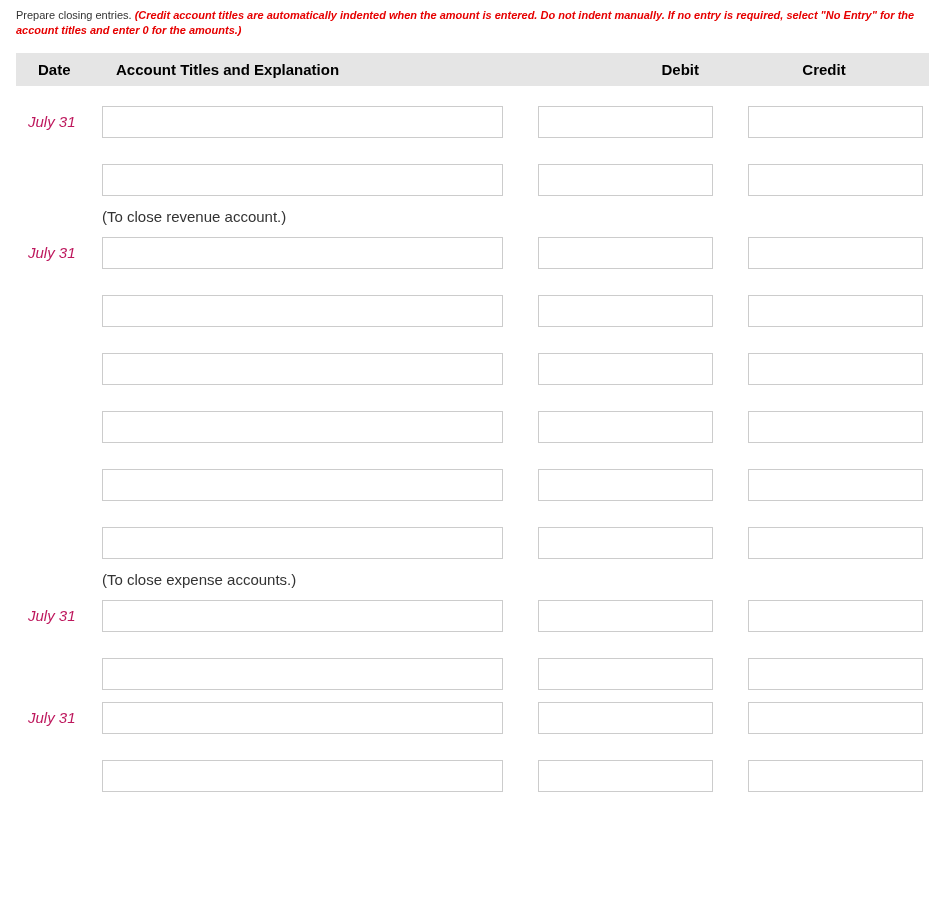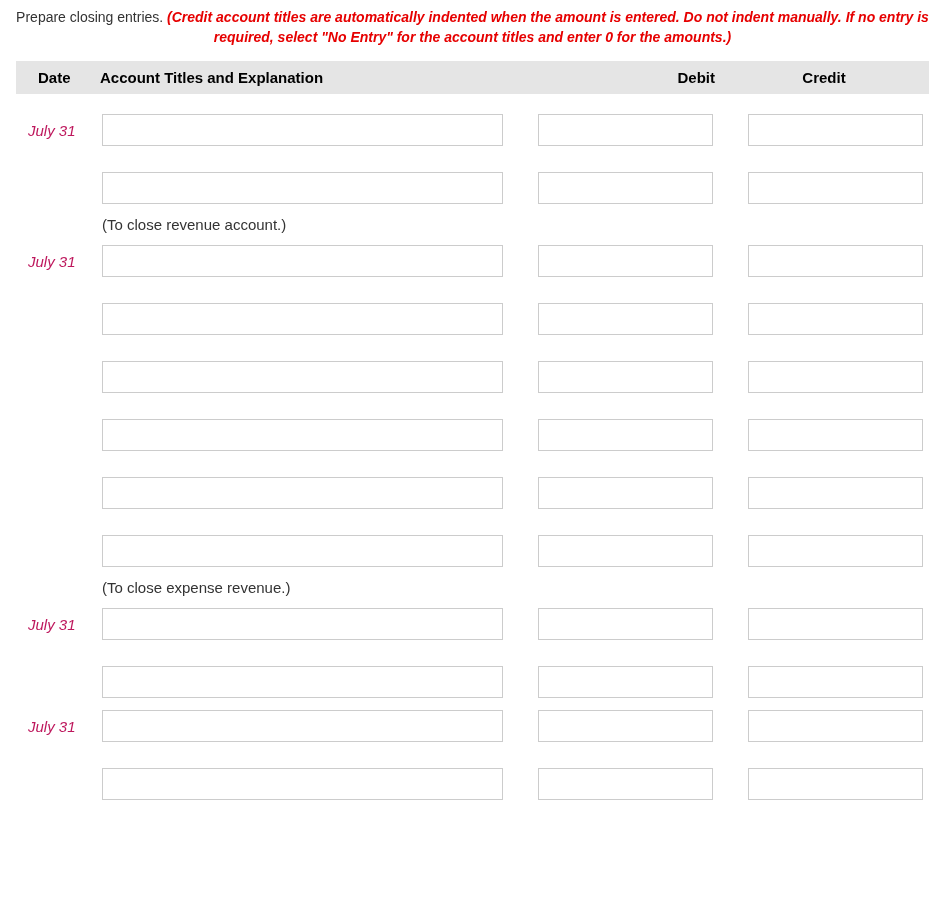--- a/index.html
+++ b/index.html
@@ -9,44 +9,43 @@
     }
     body {
       font-family: Arial, sans-serif;
       font-size: 14px;
       color: #333;
       background: #fff;
       padding: 8px 16px;
       width: 945px;
     }
     .instruction {
-      font-size: 14px;
+      font-size: 11px;
       line-height: 1.4;
       margin-bottom: 14px;
-      text-align: center;
     }
     .instruction .black {
       color: #333;
     }
     .instruction .red {
       color: #e60000;
       font-style: italic;
       font-weight: bold;
     }
     table.journal {
       width: 100%;
       border-collapse: collapse;
     }
     table.journal thead tr {
       background: #e5e5e5;
     }
     table.journal th {
       font-weight: bold;
       color: #000;
-      padding: 8px 4px;
+      padding: 8px 20px;
       font-size: 15px;
     }
     table.journal th.col-date {
       width: 80px;
       text-align: left;
       padding-left: 22px;
     }
     table.journal th.col-account {
       text-align: left;
       margin-left: 47px;
@@ -182,21 +181,21 @@
         <td colspan="4"></td>
       </tr>
     <tr>
       <td class="date-cell"></td>
       <td><input type="text" class="text-input" value="" style=""></td>
       <td class="debit-cell"><input type="text" class="text-input" value="" style=""></td>
       <td class="credit-cell"><input type="text" class="text-input" value="" style=""></td>
     </tr>
     <tr>
       <td></td>
-      <td class="explanation" colspan="3">(To close expense revenue.)</td>
+      <td class="explanation" colspan="3">(To close expense accounts.)</td>
     </tr>
 
     <tr>
       <td class="date-cell">July 31</td>
       <td><input type="text" class="text-input" value="" style=""></td>
       <td class="debit-cell"><input type="text" class="text-input" value="" style=""></td>
       <td class="credit-cell"><input type="text" class="text-input" value="" style=""></td>
     </tr>
     <tr class="spacer-row">
         <td colspan="4"></td>

